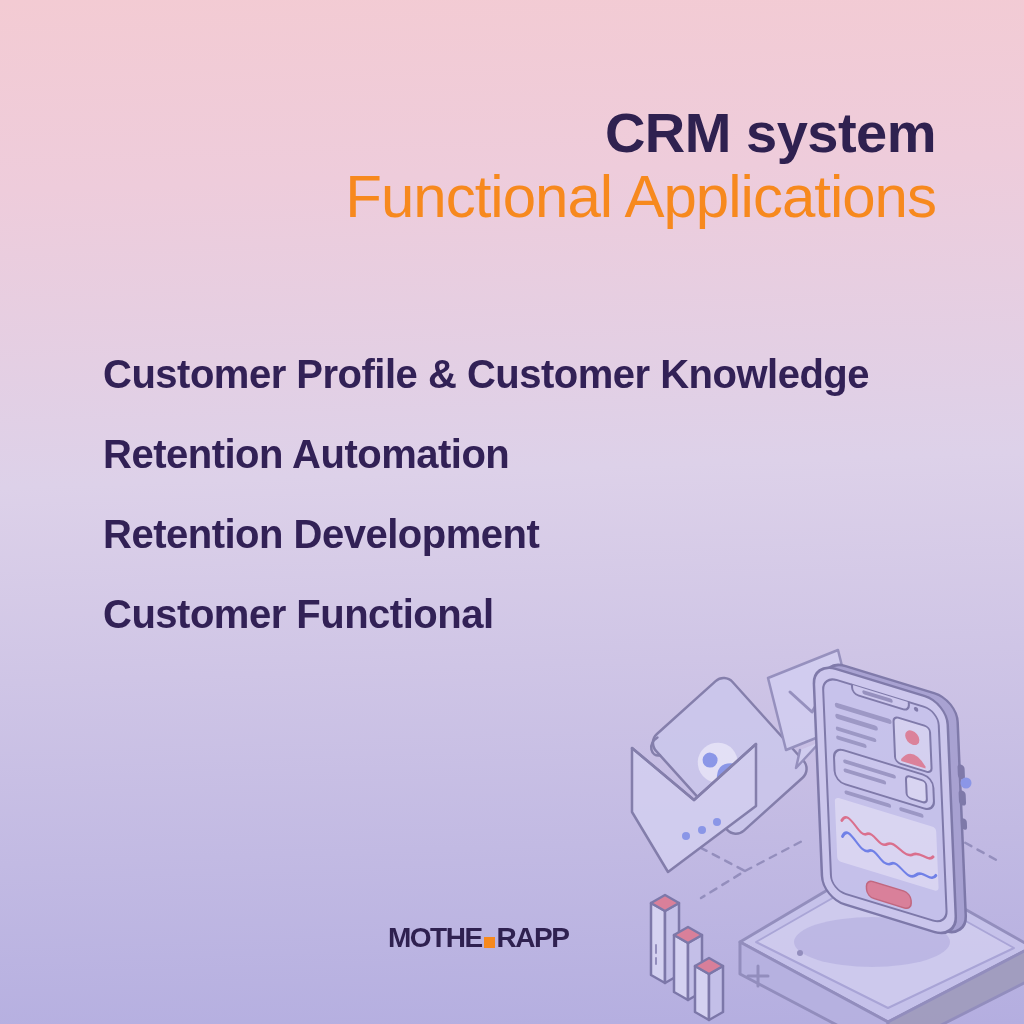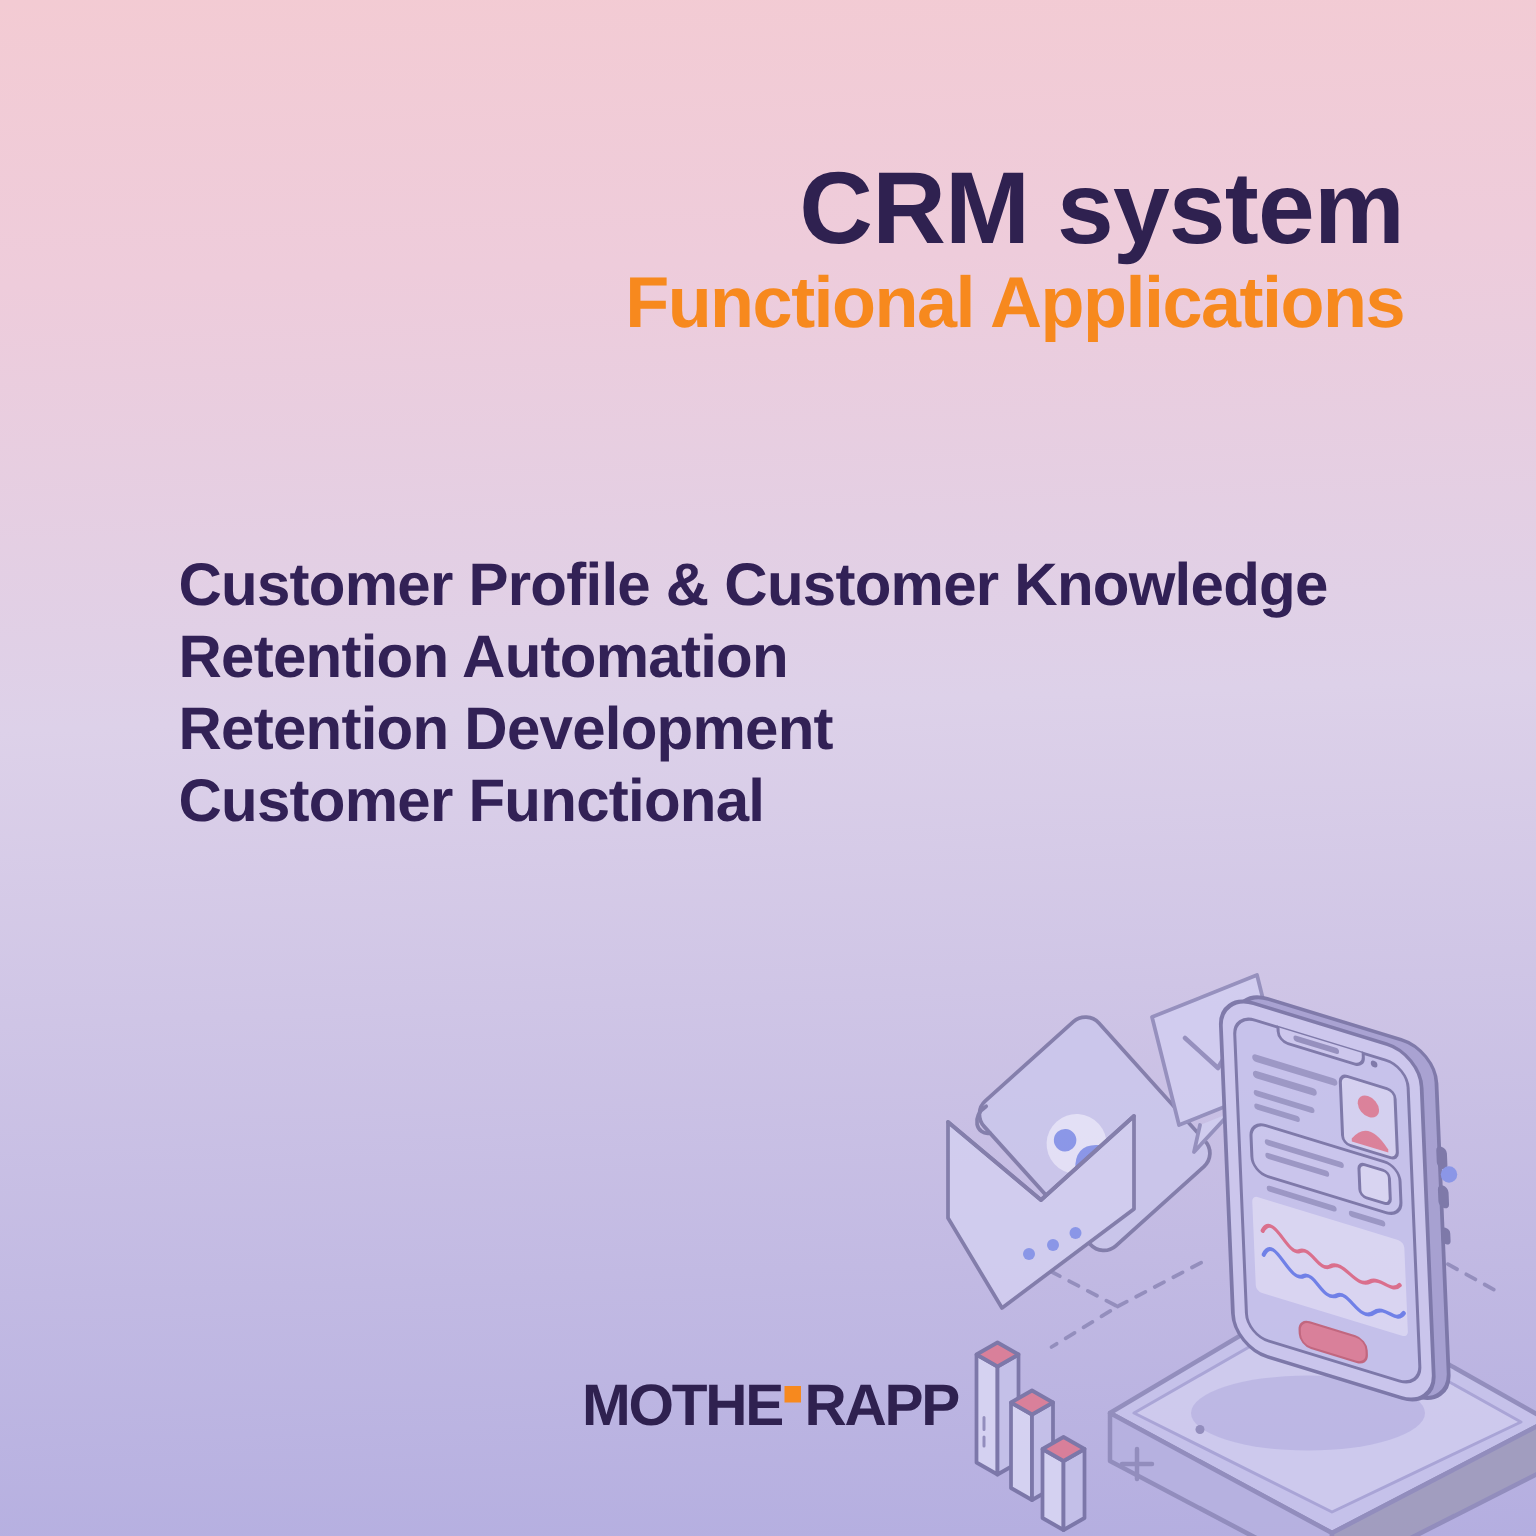--- a/index.html
+++ b/index.html
@@ -7,40 +7,40 @@
     position:relative; width:1024px; height:1024px; overflow:hidden;
     font-family:"Liberation Sans", sans-serif;
     background:linear-gradient(178deg,
       var(--bg-top,#f3cbd3) 0%,
       #eeccdb 18%,
       var(--bg-mid,#ddd1e9) 46%,
       var(--bg-bottom,#b4aee0) 100%);
   }
   .title-block { position:absolute; top:104px; right:88px; text-align:right; }
   .title-line1 {
-    margin:0; font-size:68px; font-weight:bold; line-height:1.05;
+    margin:0; font-size:56px; font-weight:bold; line-height:1.05;
     color:var(--title,#2f2150); letter-spacing:-0.5px;
   }
   .title-line2 {
-    margin:4px 0 0; font-size:48px; font-weight:bold; line-height:1.0;
+    margin:4px 0 0; font-size:60px; font-weight:normal; line-height:1.0;
     color:var(--accent-orange,#f7891e); letter-spacing:-1px;
   }
   .feature-list {
-    position:absolute; left:103px; top:350px; margin:16px; padding:0; list-style:none;
-    display:flex; flex-direction:column; 
+    position:absolute; left:103px; top:350px; margin:0; padding:0; list-style:none;
+    display:flex; flex-direction:column; gap:32px;
   }
   .feature-list li {
     font-size:40px; font-weight:bold; line-height:1.2;
     color:var(--list-text,#322156); letter-spacing:-0.5px;
   }
   .illus { position:absolute; left:600px; top:615px; width:424px; height:409px; }
   .brand {
     position:absolute; left:388px; top:916px; height:44px;
-    display:flex; align-items:flex-start;
-    font-size:39px; font-weight:bold; letter-spacing:-1.5px;
+    display:flex; align-items:center;
+    font-size:28px; font-weight:bold; letter-spacing:-1.5px;
     color:var(--title,#2f2150);
   }
   .brand-dot {
     display:inline-block; width:11px; height:11px; margin:8px 2px 0 2px;
     background:var(--accent-orange,#f7891e);
   }
 </style>
 </head>
 <body>
 

